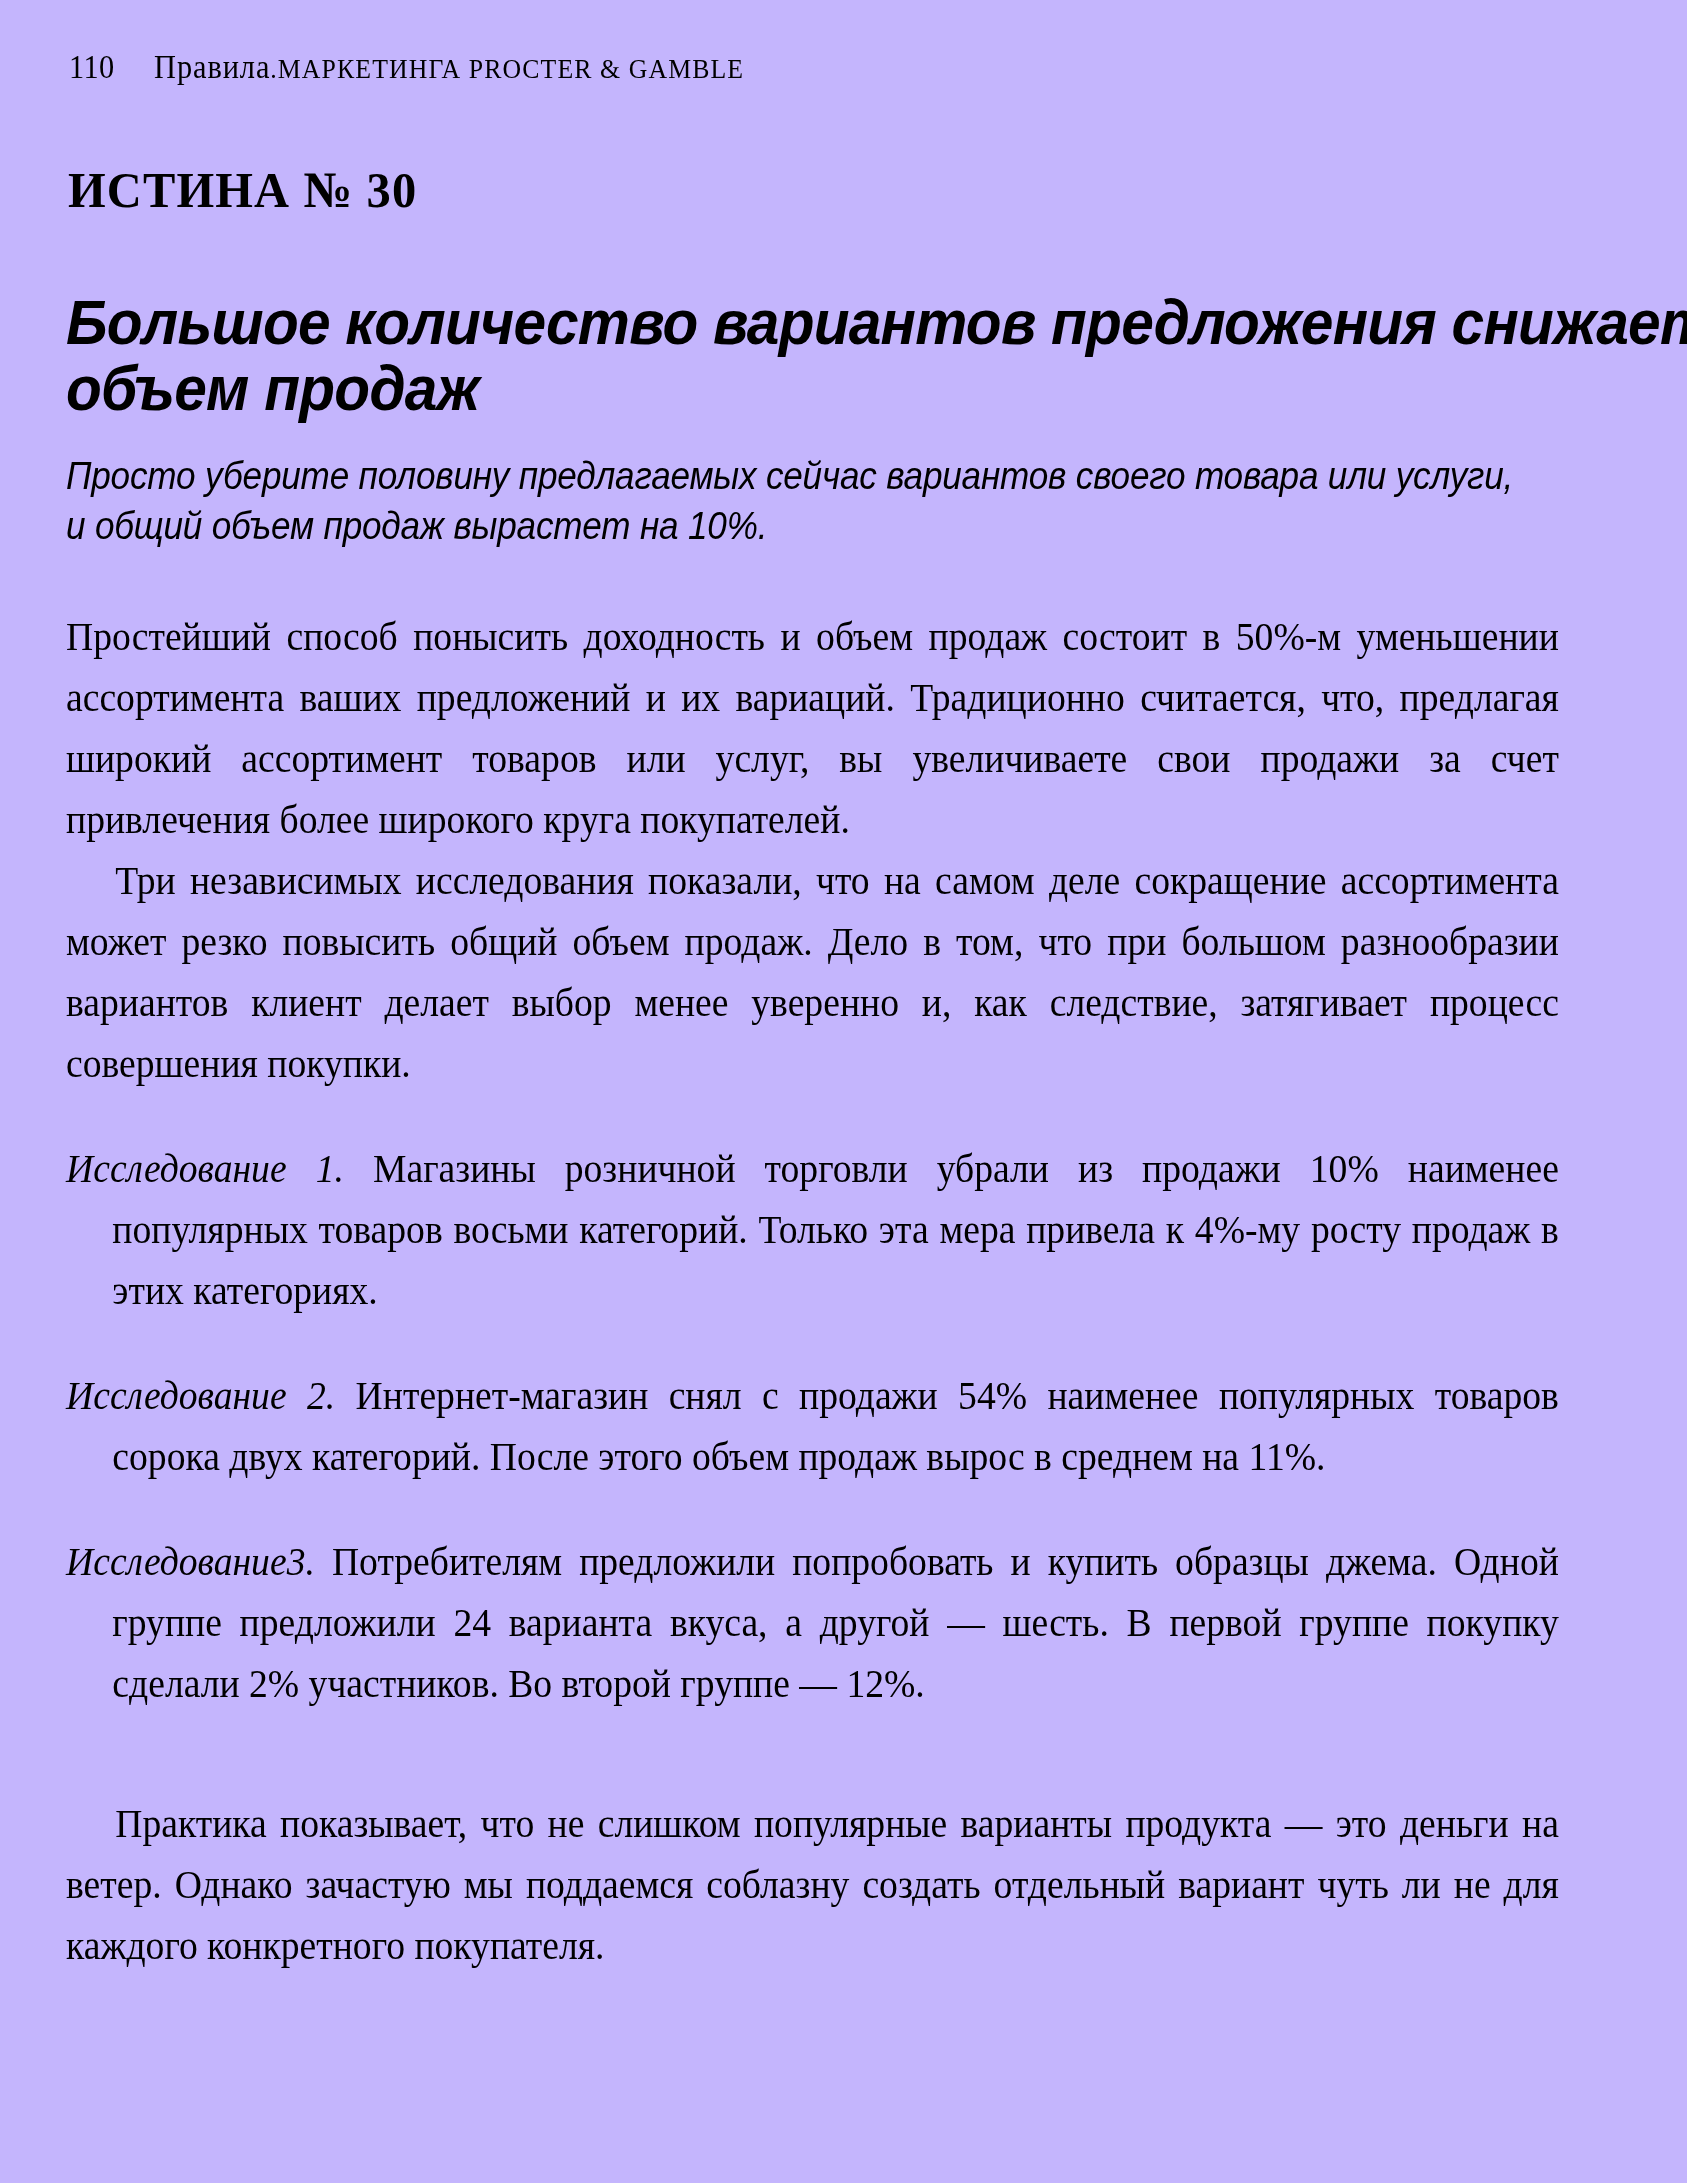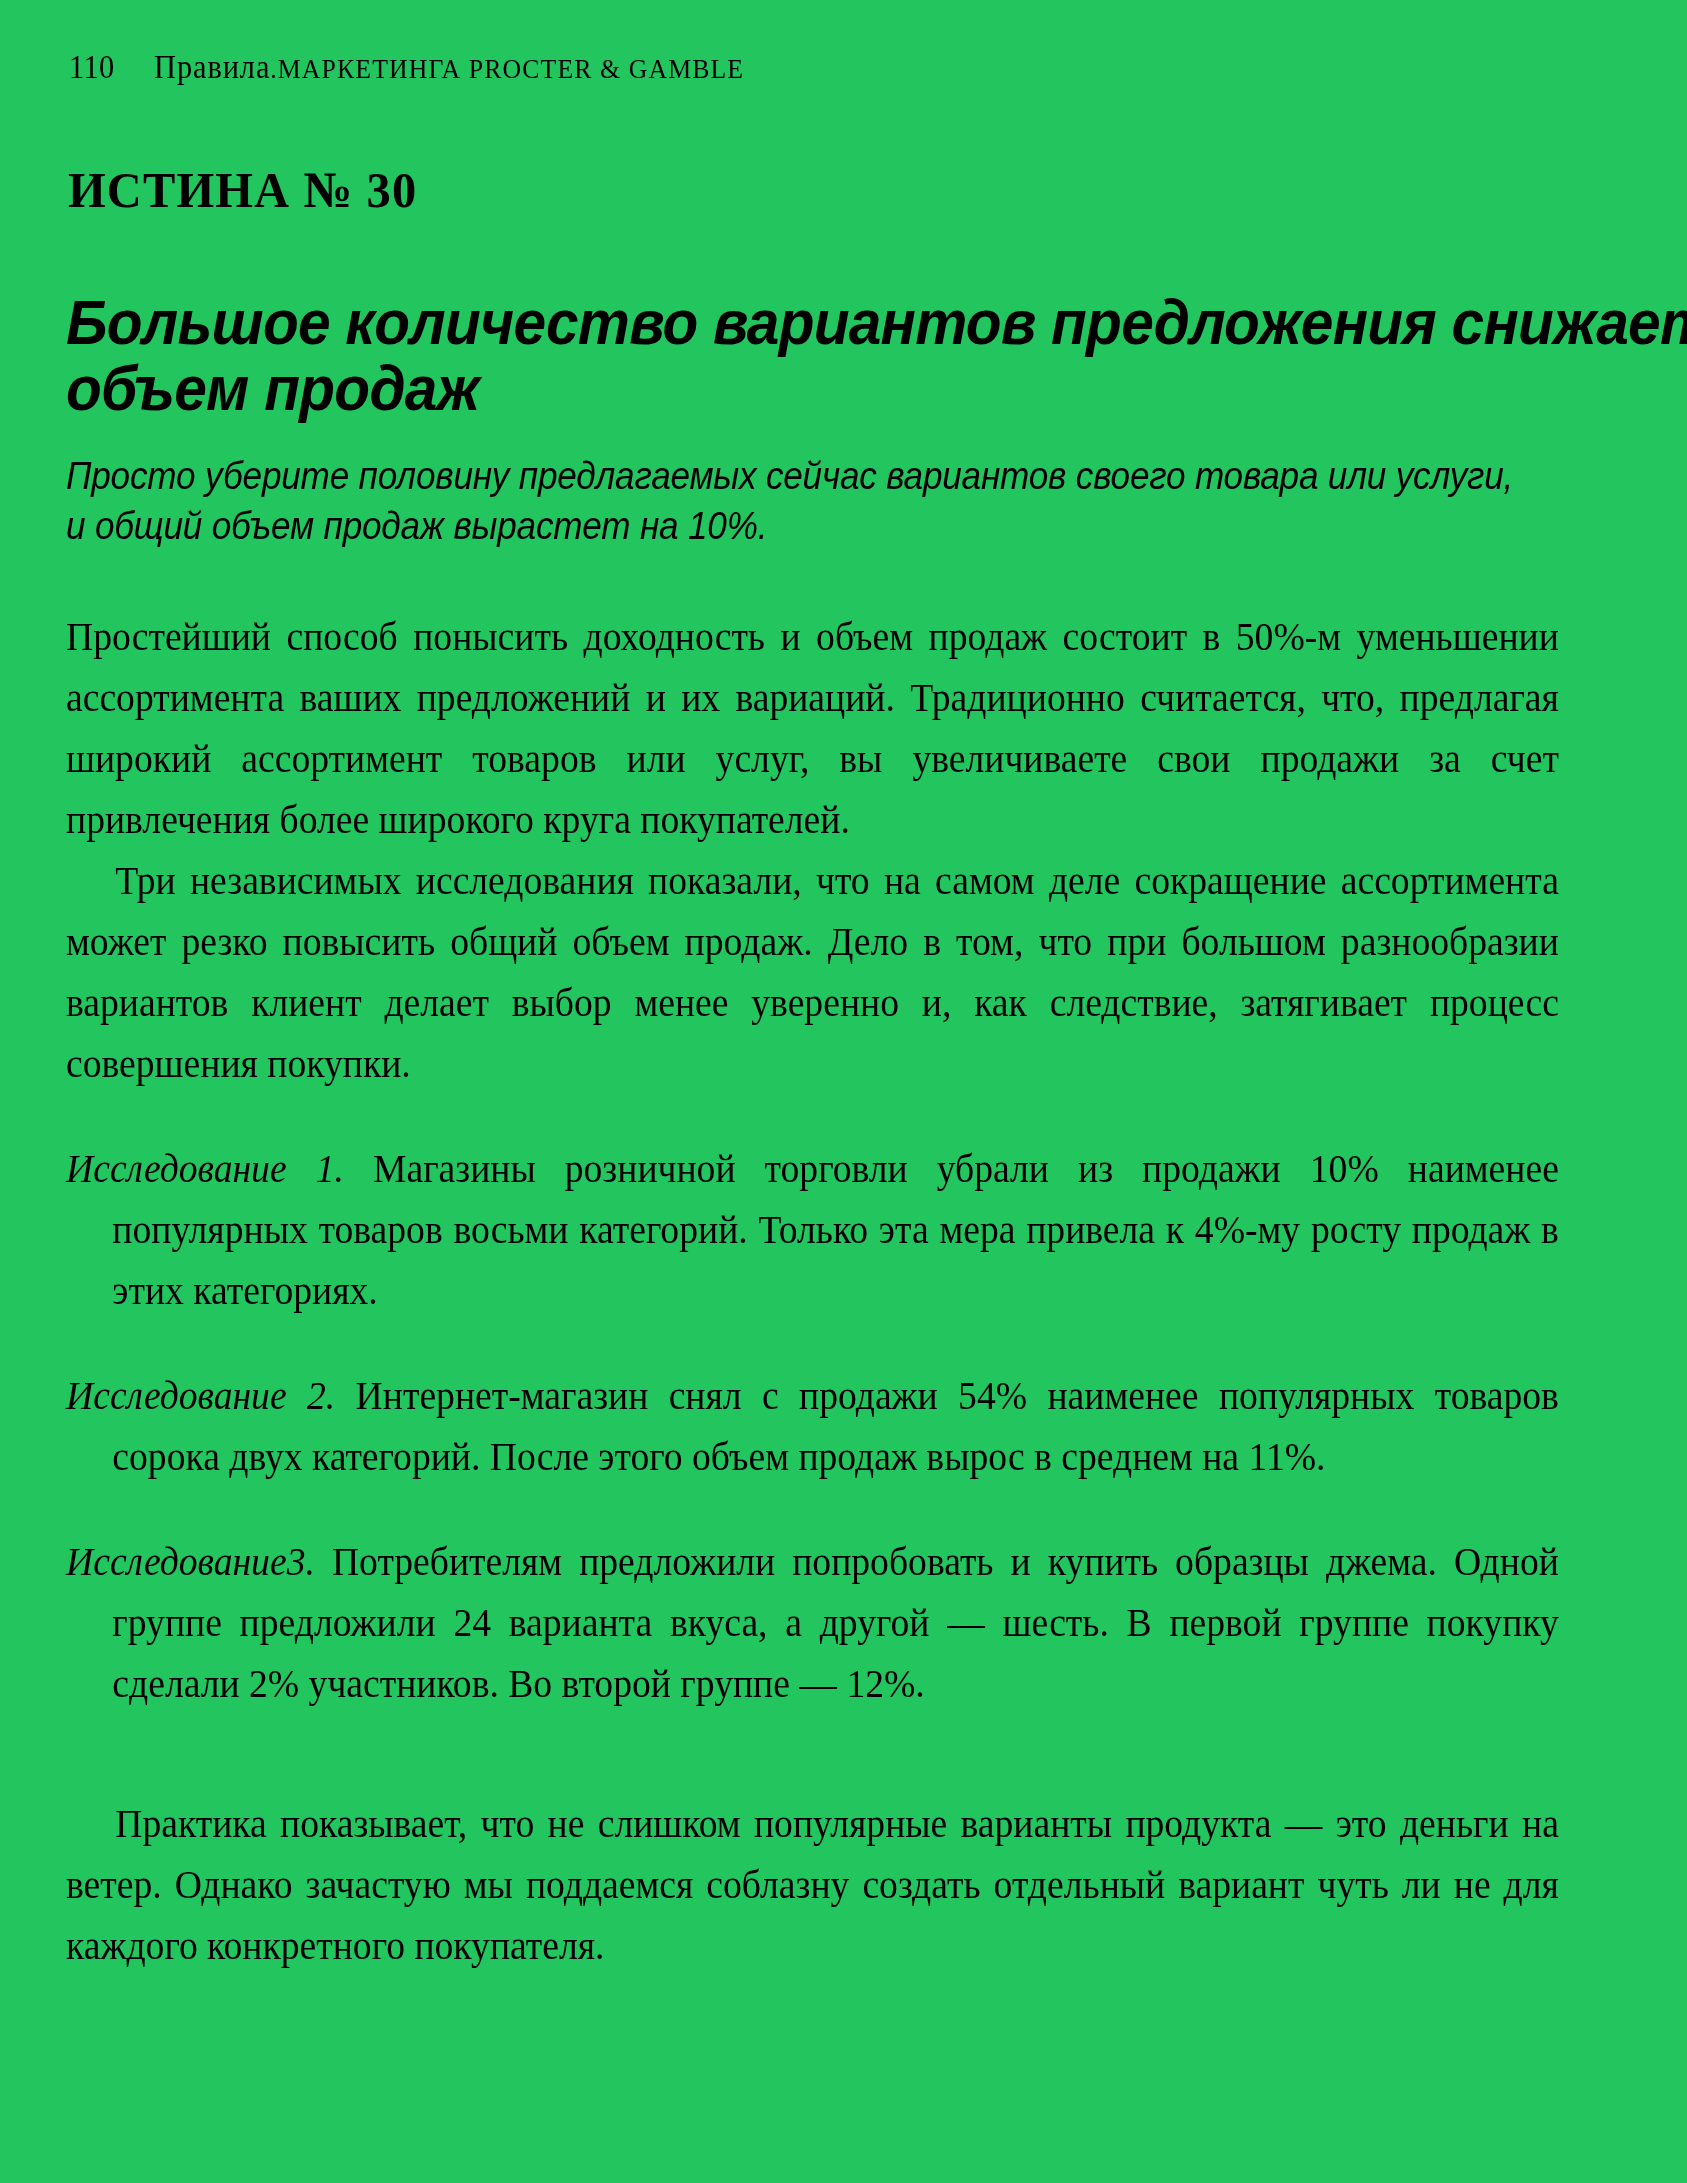--- a/index.html
+++ b/index.html
@@ -4,21 +4,21 @@
 <style>
   html, body {
     margin: 0;
     padding: 0;
     background: #ffffff;
   }
   .page {
     position: relative;
     width: 1687px;
     height: 2183px;
-    background: #22c55e;
+    background: #c4b5fd;
     overflow: hidden;
     box-sizing: border-box;
     color: #000000;
   }
 
   
   .running-head {
     position: absolute;
     left: 69px;
     top: 51px;

